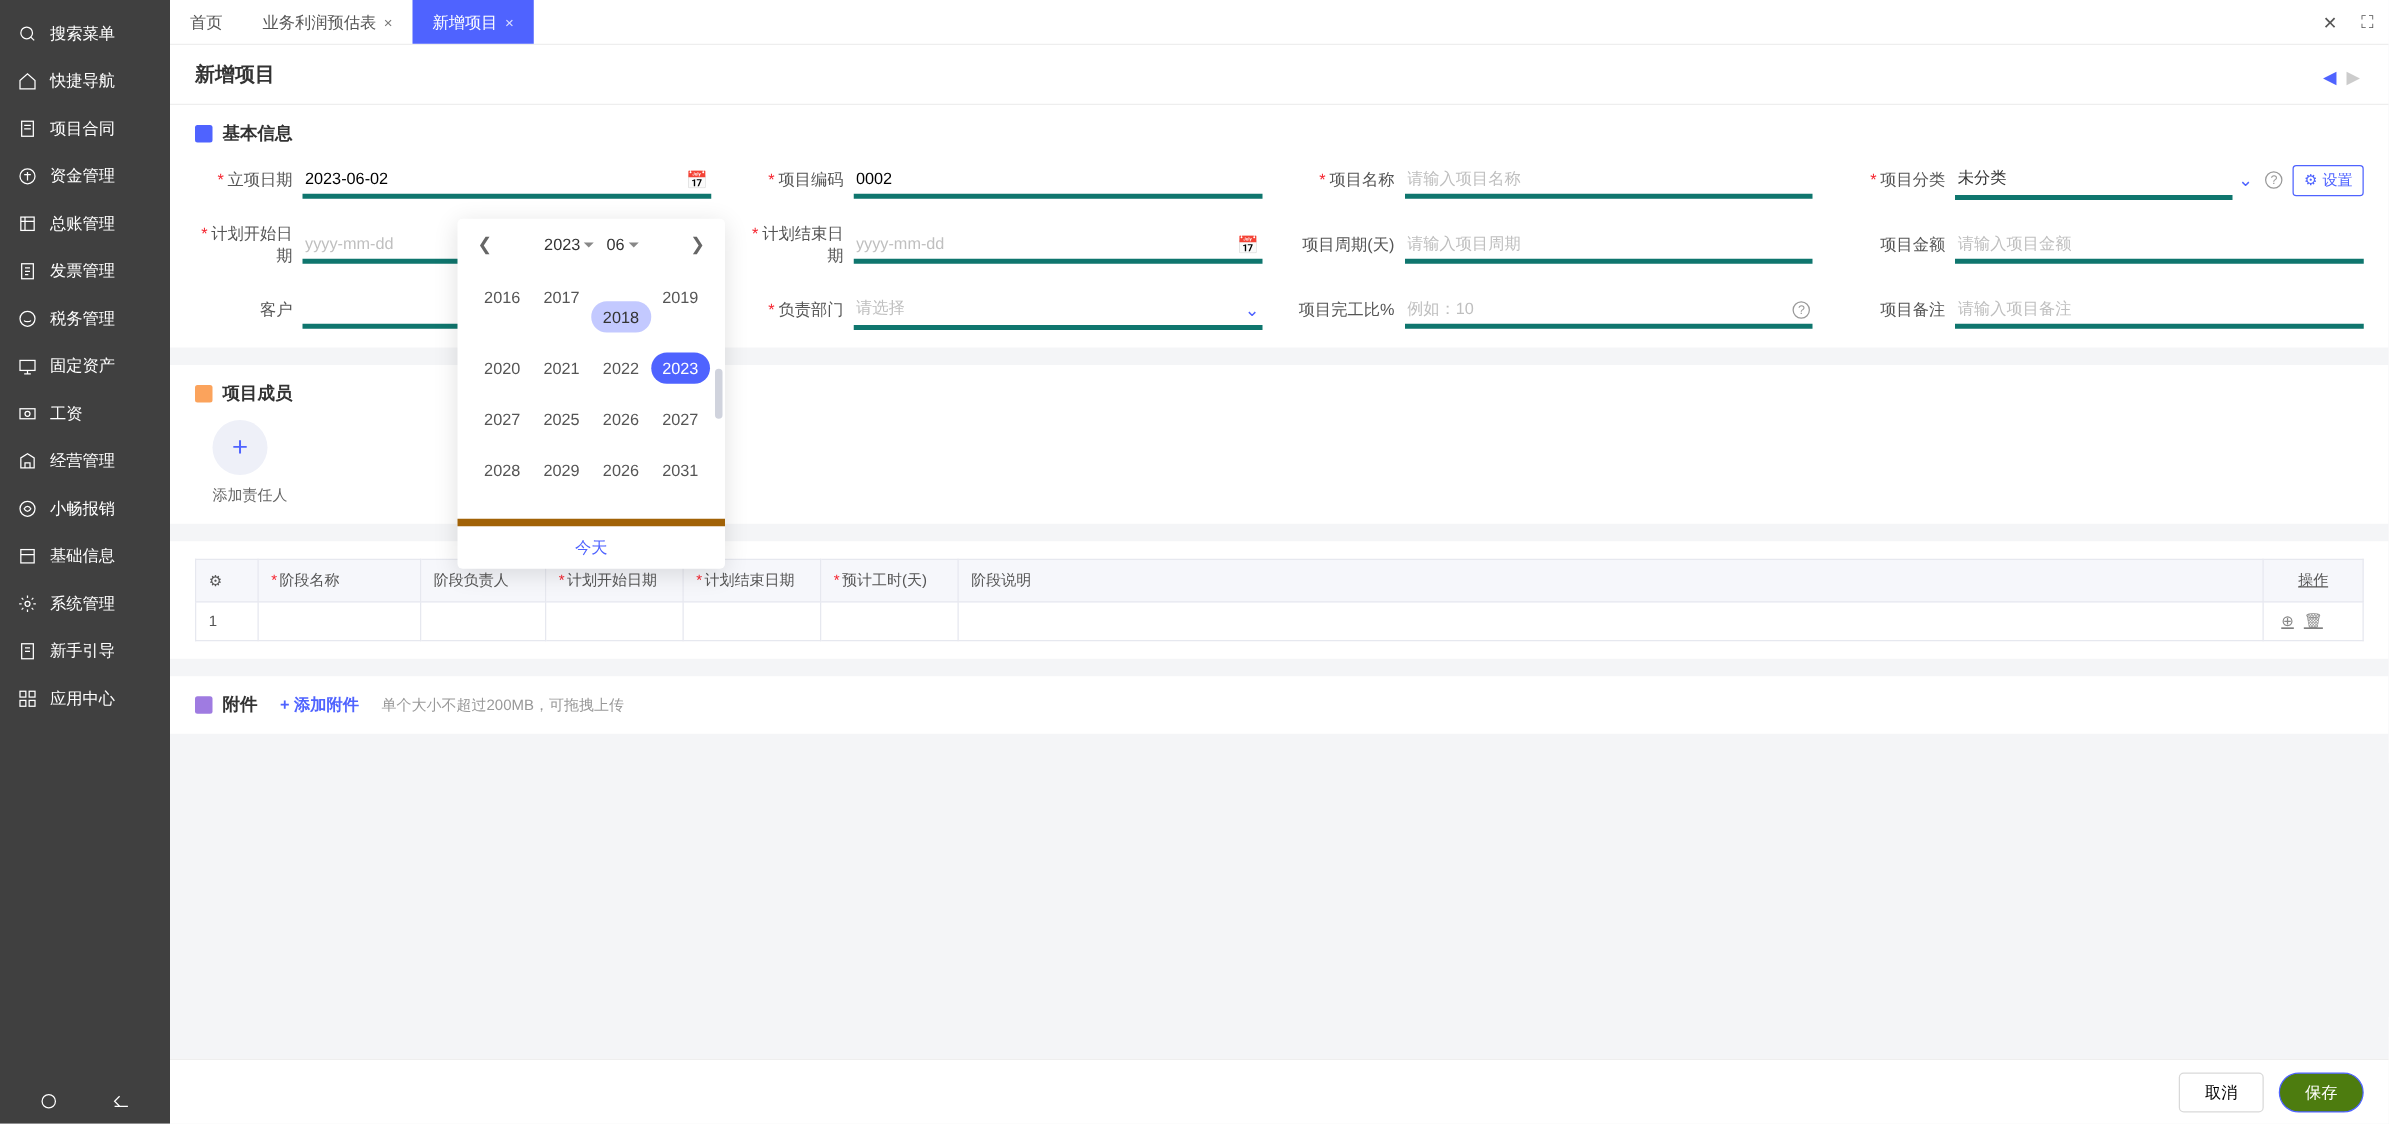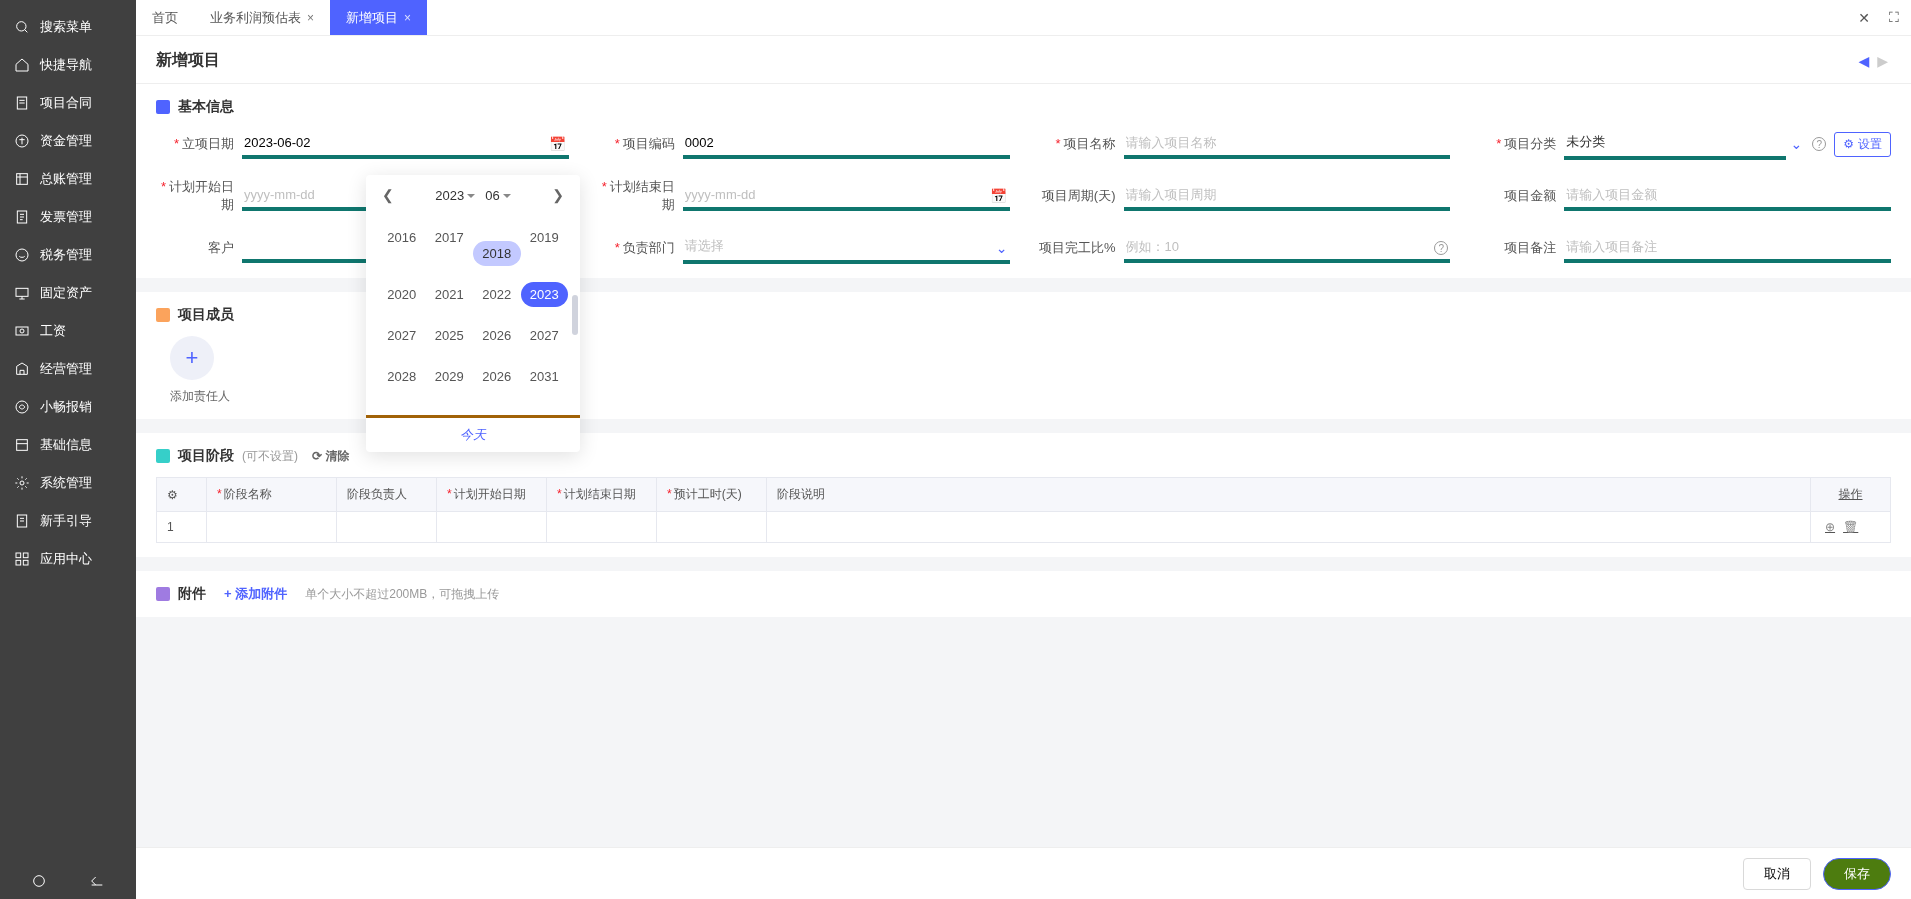--- a/index.html
+++ b/index.html
@@ -81,21 +81,21 @@
 .dp-nav { color:#666; cursor:pointer; font-size:14px; padding:4px; }
 .dp-title { display:flex; gap:10px; font-size:13px; color:#333; }
 .dp-title span { cursor:pointer; }
 .dp-title .caret::after { content:""; display:inline-block; margin-left:3px; border:4px solid transparent; border-top-color:#888; transform:translateY(2px); }
 .dp-body { position:relative; height: 200px; overflow:hidden; }
 .year-grid { display:grid; grid-template-columns:repeat(4,1fr); gap: 16px 0; padding: 10px 12px; }
 .year-cell { text-align:center; font-size:13px; color:#555; padding:5px 0; border-radius:14px; cursor:pointer; }
 .year-cell.hover { background:#c3c9ff; color:#333;margin-top:16px; }
 .year-cell.current { background:#4f63ff; color:#fff; }
 .dp-scroll { position:absolute; right:2px; top:80px; width:6px; height:40px; background:#d0d3dd; border-radius:3px; }
-.dp-foot { border-top:3px solid #a16207; text-align:center; padding:8px 0;font-style:italic; }
+.dp-foot { border-top:6px solid #a16207; text-align:center; padding:8px 0; }
 .dp-today { color:#4f63ff; font-size:13px; cursor:pointer; }
 
 .add-attach { color:#4f63ff; cursor:pointer; font-size:13px; margin:0 10px; }
 </style>
 </head>
 <body>
 
 <div class="app">
 
   <div class="sidebar">
@@ -384,29 +384,20 @@
           <span class="sec-icon orange"></span>
           <span>项目成员</span>
         </div>
         <div style="display:flex; flex-direction:column; align-items:flex-start; padding-left:14px;">
           <div class="add-circle">+</div>
           <div class="add-label">添加责任人</div>
         </div>
       </div>
 
       <div class="card">
-        <div class="section-title">
-          <span class="sec-icon green"></span>
-          <span>项目阶段</span>
-          <span class="sec-hint">(可不设置)</span>
-          <span class="sec-clear">
-            <span>⟳</span>
-            <span>清除</span>
-          </span>
-        </div>
         <table class="stage-table">
           <colgroup>
             <col style="width:50px">
               <col style="width:130px">
               <col style="width:100px">
               <col style="width:110px">
               <col style="width:110px">
               <col style="width:110px">
               <col>
               <col style="width:80px">

